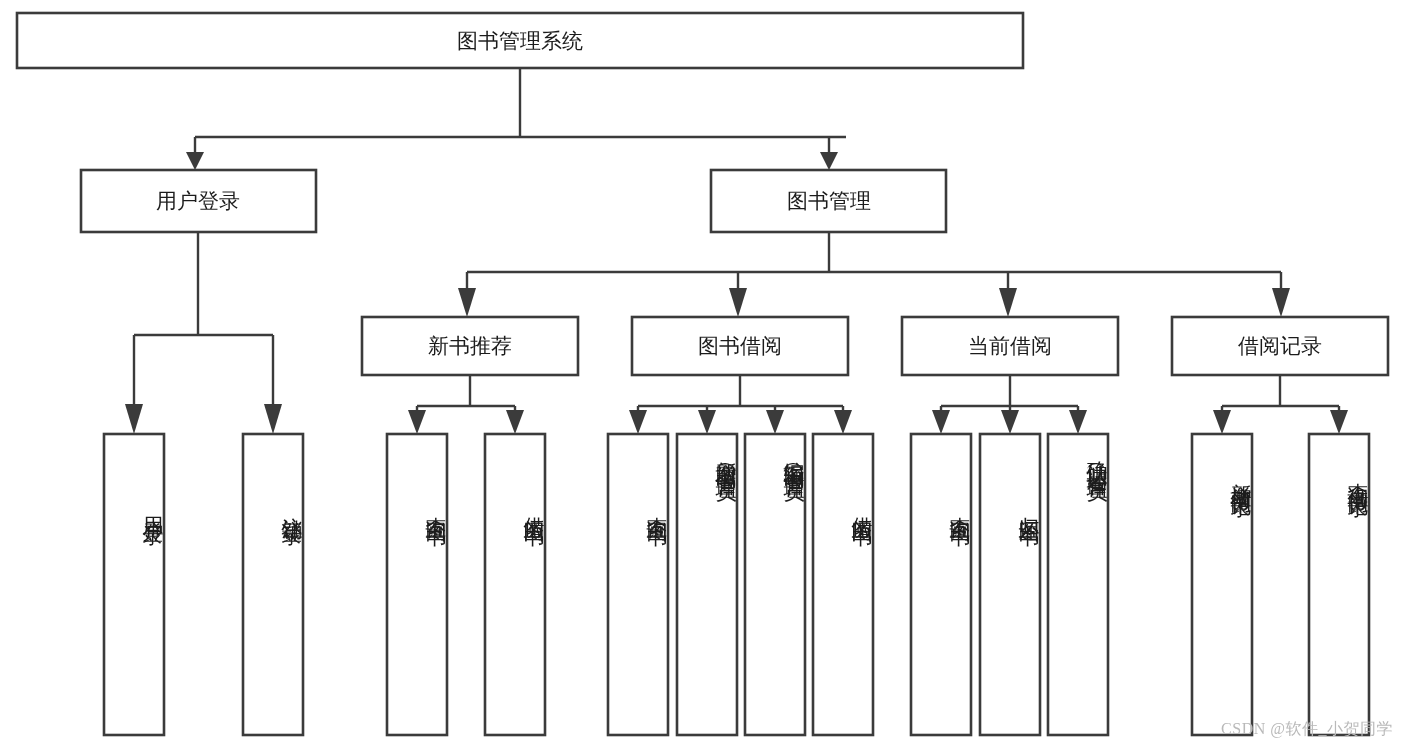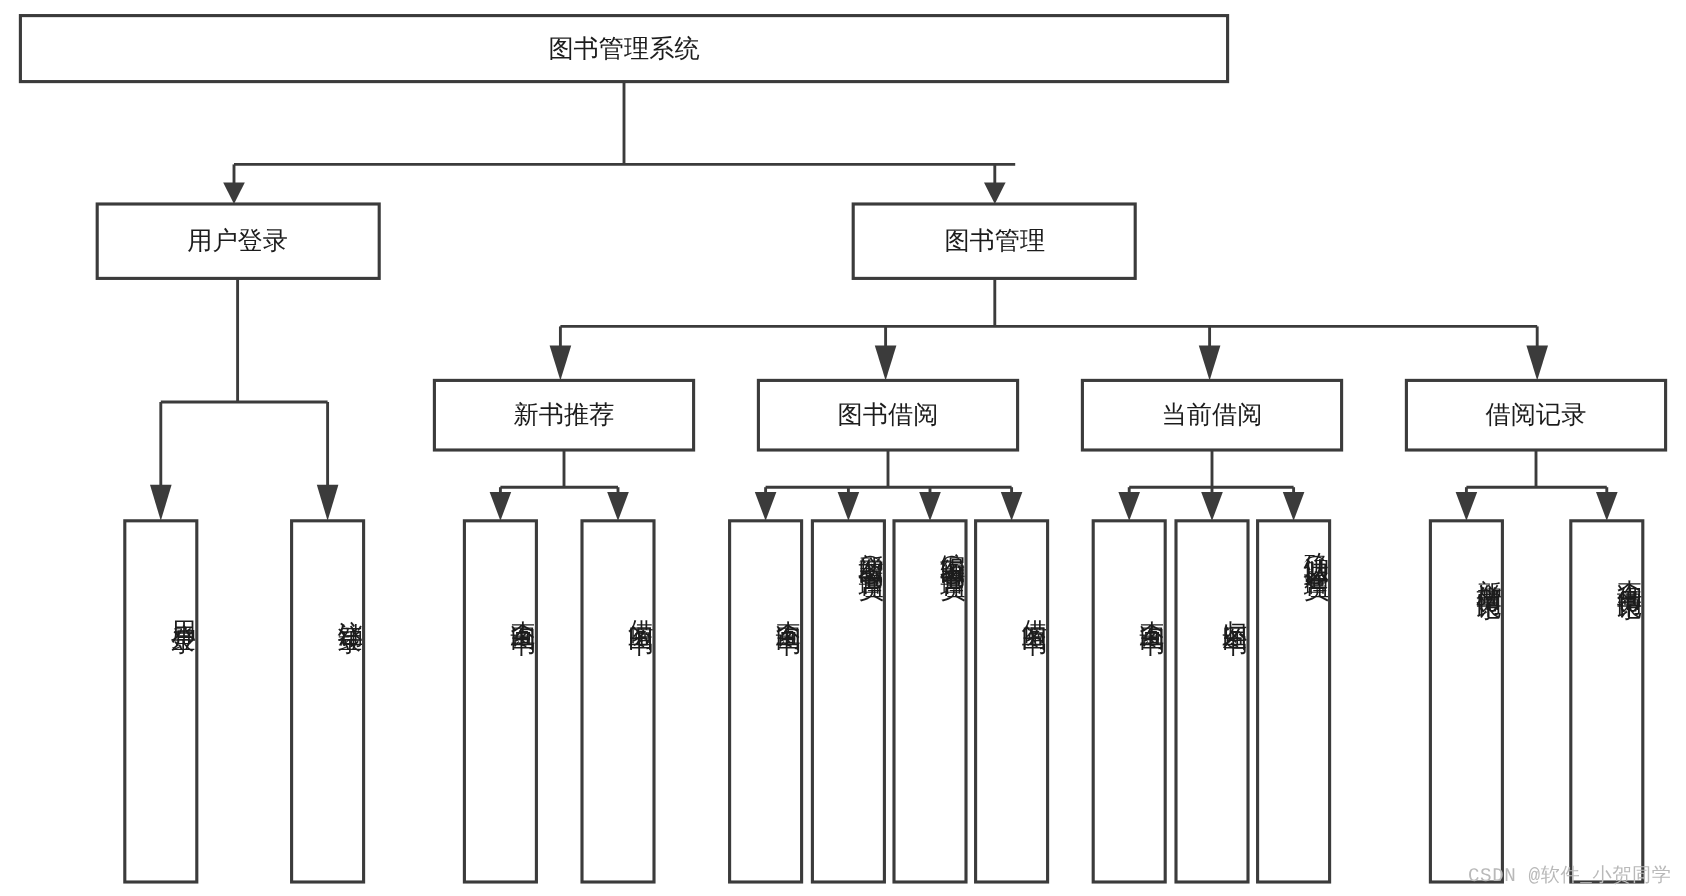--- a/index.html
+++ b/index.html
@@ -59,21 +59,21 @@
     color: #1c1c1c;
     letter-spacing: 3px;
     text-align: center;
     white-space: nowrap;
     pointer-events: none;
   }
   .watermark {
     position: absolute;
     right: 12px;
     bottom: 6px;
-    font-family: Liberation Mono, monospace;
+    font-family: Liberation Serif, serif;
     font-size: 16px;
     color: #b9b9b9;
     letter-spacing: 0.5px;
     white-space: nowrap;
   }
 </style>
 </head>
 <body>
 
 <div id="diagram-root">

